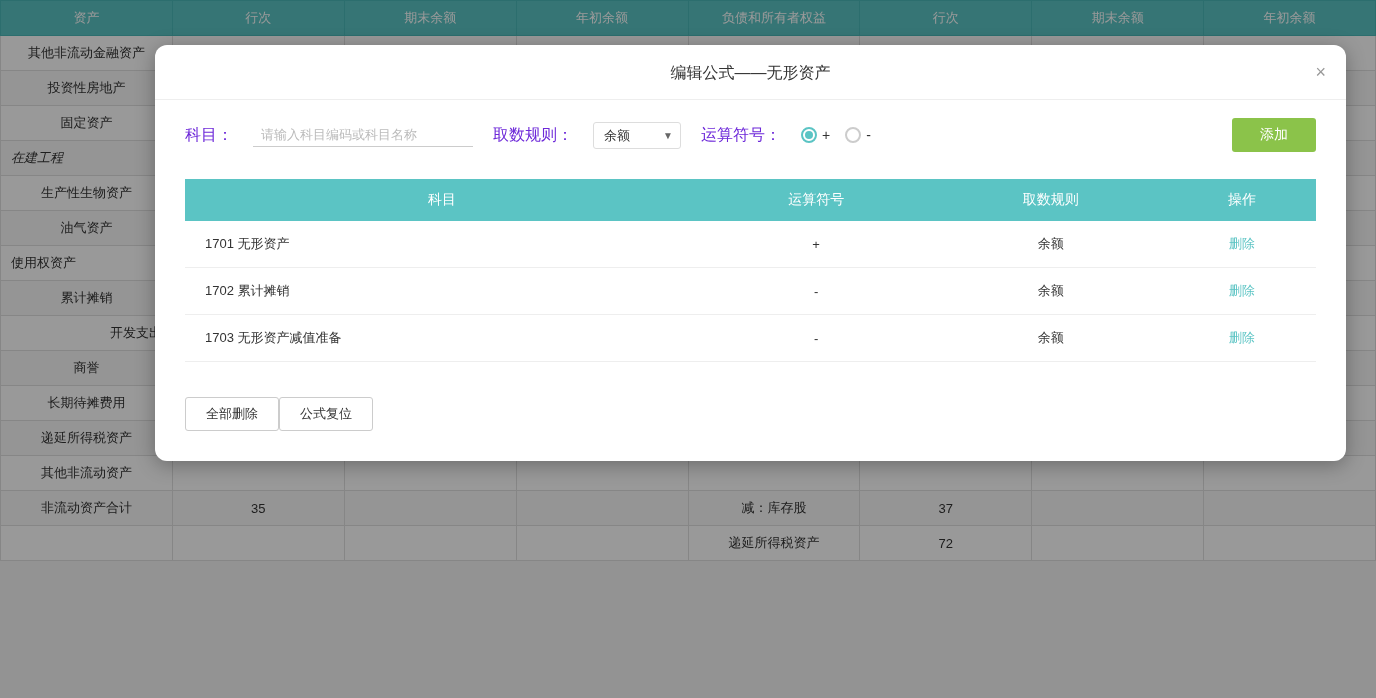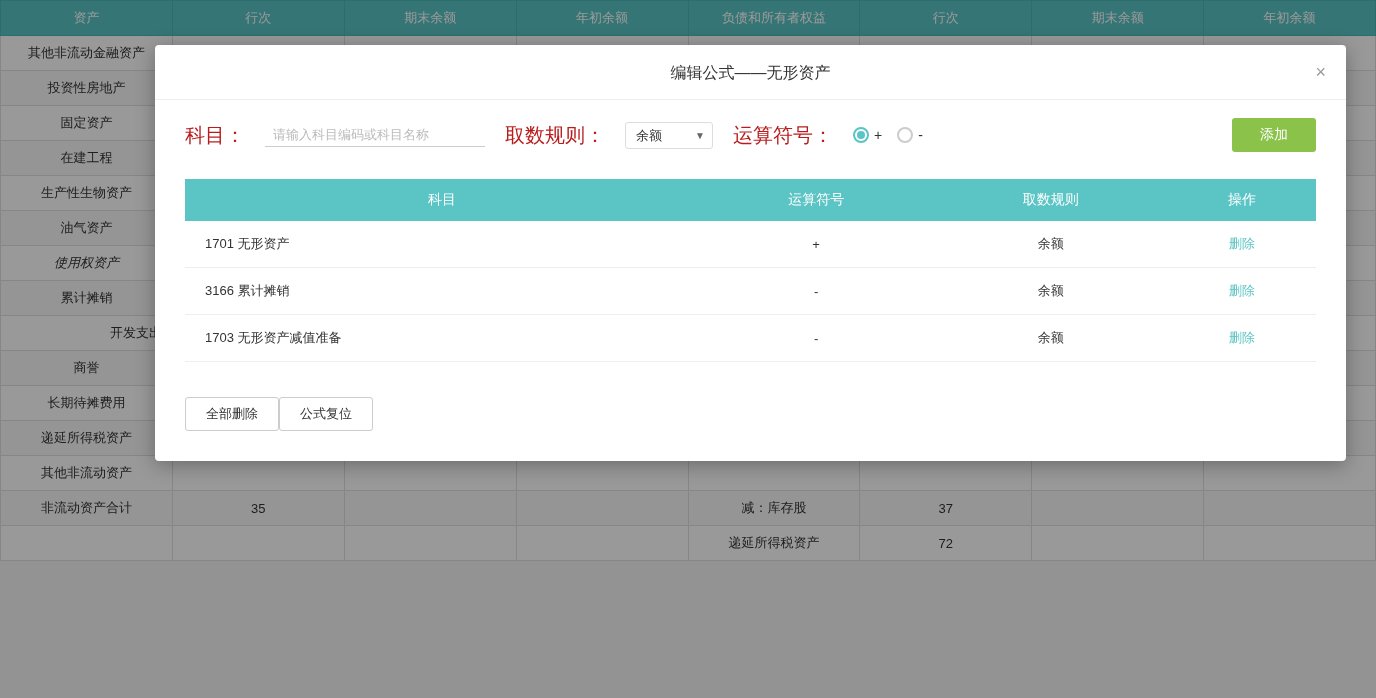--- a/index.html
+++ b/index.html
@@ -59,21 +59,21 @@
       z-index: 10;
     }
 
     
     .modal {
       position: absolute;
       top: 45px;
       left: 155px;
       right: 30px;
       background: #fff;
-      border-radius: 4px;
+      border-radius: 12px;
       box-shadow: 0 4px 20px rgba(0,0,0,0.3);
       z-index: 20;
       padding-bottom: 30px;
     }
 
     .modal-header {
       display: flex;
       align-items: center;
       justify-content: center;
       padding: 18px 20px 15px;
@@ -102,23 +102,23 @@
 
     
     .form-row {
       display: flex;
       align-items: center;
       padding: 18px 30px;
       gap: 20px;
     }
 
     .form-label {
-      color: #b91c1c;
+      color: #6d28d9;
       white-space: nowrap;
-      font-size: 20px;
+      font-size: 16px;
     }
 
     .form-input {
       border: none;
       border-bottom: 1px solid #ccc;
       outline: none;
       padding: 4px 8px;
       font-size: 13px;
       color: #999;
       width: 220px;
@@ -324,21 +324,21 @@
           <td style="text-align: center;">固定资产</td>
           <td style="text-align: center;"></td>
           <td style="text-align: center;"></td>
           <td style="text-align: center;"></td>
           <td style="text-align: center;"></td>
           <td style="text-align: center;"></td>
           <td style="text-align: center;"></td>
           <td style="text-align: center;"></td>
         </tr>
         <tr>
-          <td style="text-align: center;">在建工程</td>
+          <td style=" font-style: italic;">在建工程</td>
           <td style="text-align: center;"></td>
           <td style="text-align: center;"></td>
           <td style="text-align: center;"></td>
           <td style="text-align: center;"></td>
           <td style="text-align: center;"></td>
           <td style="text-align: center;"></td>
           <td style="text-align: center;"></td>
         </tr>
         <tr>
           <td style="text-align: center;">生产性生物资产</td>
@@ -354,21 +354,21 @@
           <td style="text-align: center;">油气资产</td>
           <td style="text-align: center;"></td>
           <td style="text-align: center;"></td>
           <td style="text-align: center;"></td>
           <td style="text-align: center;"></td>
           <td style="text-align: center;"></td>
           <td style="text-align: center;"></td>
           <td style="text-align: center;"></td>
         </tr>
         <tr>
-          <td style="text-align: center; font-style: italic;">使用权资产</td>
+          <td style="">使用权资产</td>
           <td style="text-align: center;"></td>
           <td style="text-align: center;"></td>
           <td style="text-align: center;"></td>
           <td style="text-align: center;"></td>
           <td style="text-align: center;"></td>
           <td style="text-align: center;"></td>
           <td style="text-align: center;"></td>
         </tr>
         <tr>
           <td style="text-align: center;">累计摊销</td>
@@ -505,21 +505,21 @@
           </tr>
       </thead>
       <tbody id="modal-table-body">
           <tr>
             <td>1701 无形资产</td>
             <td>+</td>
             <td>余额</td>
             <td><a class="delete-link" href="#">删除</a></td>
           </tr>
           <tr>
-            <td>3166 累计摊销</td>
+            <td>1702 累计摊销</td>
             <td>-</td>
             <td>余额</td>
             <td><a class="delete-link" href="#">删除</a></td>
           </tr>
           <tr>
             <td>1703 无形资产减值准备</td>
             <td>-</td>
             <td>余额</td>
             <td><a class="delete-link" href="#">删除</a></td>
           </tr>

